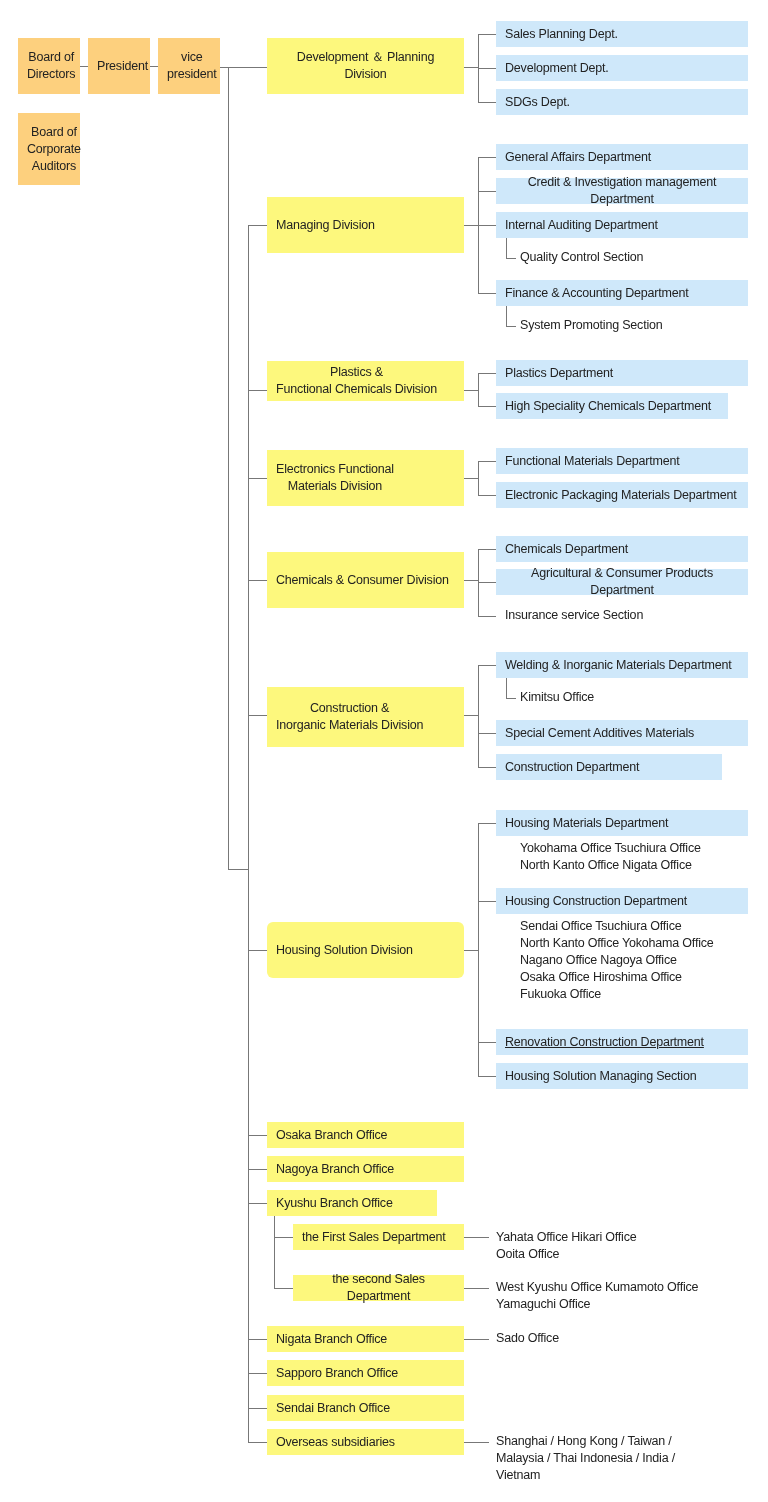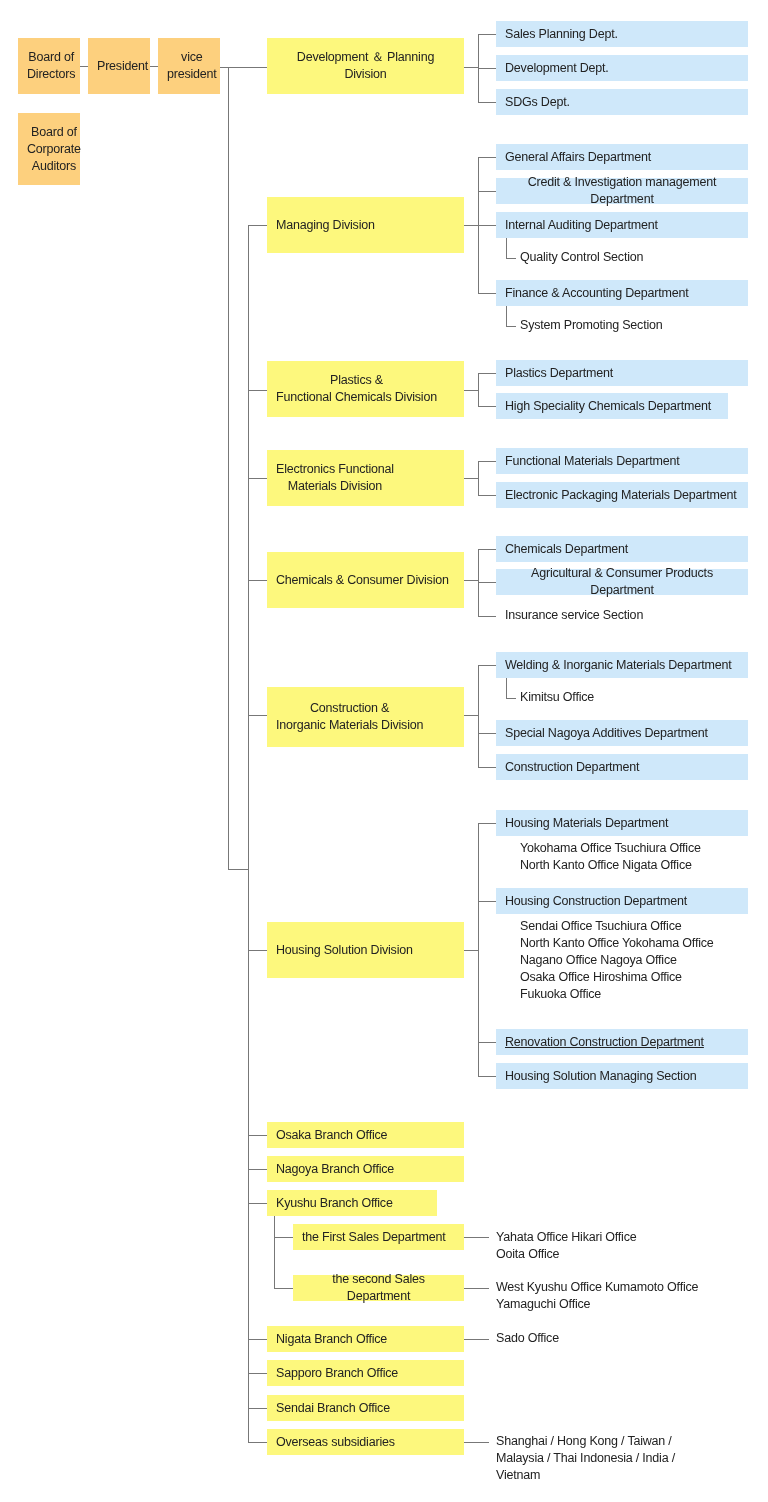--- a/index.html
+++ b/index.html
@@ -58,21 +58,21 @@
 <div class="box dept" style="left:496px;top:212px;width:252px;height:26px;">Internal Auditing Department</div>
 <div class="v" style="left:506px;top:238px;height:20px;"></div>
 <div class="h" style="left:506px;top:258px;width:10px;"></div>
 <div class="txt" style="left:520px;top:249px;">Quality Control Section</div>
 <div class="box dept" style="left:496px;top:280px;width:252px;height:26px;">Finance &amp; Accounting Department</div>
 <div class="v" style="left:506px;top:306px;height:20px;"></div>
 <div class="h" style="left:506px;top:326px;width:10px;"></div>
 <div class="txt" style="left:520px;top:317px;">System Promoting Section</div>
 
 <div class="h" style="left:248px;top:390px;width:19px;"></div>
-<div class="box div ml" style="left:267px;top:361px;width:197px;height:56px;">Plastics &amp;
+<div class="box div ml" style="left:267px;top:361px;width:197px;height:40px;">Plastics &amp;
 Functional Chemicals Division</div>
 <div class="h" style="left:464px;top:390px;width:14px;"></div>
 <div class="v" style="left:478px;top:373px;height:33px;"></div>
 <div class="h" style="left:478px;top:373px;width:18px;"></div>
 <div class="h" style="left:478px;top:406px;width:18px;"></div>
 <div class="box dept" style="left:496px;top:360px;width:252px;height:26px;">Plastics Department</div>
 <div class="box dept" style="left:496px;top:393px;width:232px;height:26px;">High Speciality Chemicals Department</div>
 
 <div class="h" style="left:248px;top:478px;width:19px;"></div>
 <div class="box div ml" style="left:267px;top:450px;width:197px;height:56px;">Electronics Functional
@@ -100,25 +100,25 @@
 Inorganic Materials Division</div>
 <div class="h" style="left:464px;top:715px;width:14px;"></div>
 <div class="v" style="left:478px;top:665px;height:102px;"></div>
 <div class="h" style="left:478px;top:665px;width:18px;"></div>
 <div class="h" style="left:478px;top:733px;width:18px;"></div>
 <div class="h" style="left:478px;top:767px;width:18px;"></div>
 <div class="box dept" style="left:496px;top:652px;width:252px;height:26px;">Welding &amp; Inorganic Materials Department</div>
 <div class="v" style="left:506px;top:678px;height:20px;"></div>
 <div class="h" style="left:506px;top:698px;width:10px;"></div>
 <div class="txt" style="left:520px;top:689px;">Kimitsu Office</div>
-<div class="box dept" style="left:496px;top:720px;width:252px;height:26px;">Special Nagoya Additives Department</div>
-<div class="box dept" style="left:496px;top:754px;width:252px;height:26px;">Construction Department</div>
+<div class="box dept" style="left:496px;top:720px;width:252px;height:26px;">Special Cement Additives Materials</div>
+<div class="box dept" style="left:496px;top:754px;width:226px;height:26px;">Construction Department</div>
 
 <div class="h" style="left:248px;top:950px;width:19px;"></div>
-<div class="box div" style="left:267px;top:922px;width:197px;height:56px;">Housing Solution Division</div>
+<div class="box div" style="left:267px;top:922px;width:197px;height:56px;border-radius:6px;">Housing Solution Division</div>
 <div class="h" style="left:464px;top:950px;width:14px;"></div>
 <div class="v" style="left:478px;top:823px;height:253px;"></div>
 <div class="h" style="left:478px;top:823px;width:18px;"></div>
 <div class="h" style="left:478px;top:901px;width:18px;"></div>
 <div class="h" style="left:478px;top:1042px;width:18px;"></div>
 <div class="h" style="left:478px;top:1076px;width:18px;"></div>
 <div class="box dept" style="left:496px;top:810px;width:252px;height:26px;">Housing Materials Department</div>
 <div class="txt ml" style="left:520px;top:840px;">Yokohama Office   Tsuchiura Office
 North Kanto   Office   Nigata Office</div>
 <div class="box dept" style="left:496px;top:888px;width:252px;height:26px;">Housing Construction Department</div>

